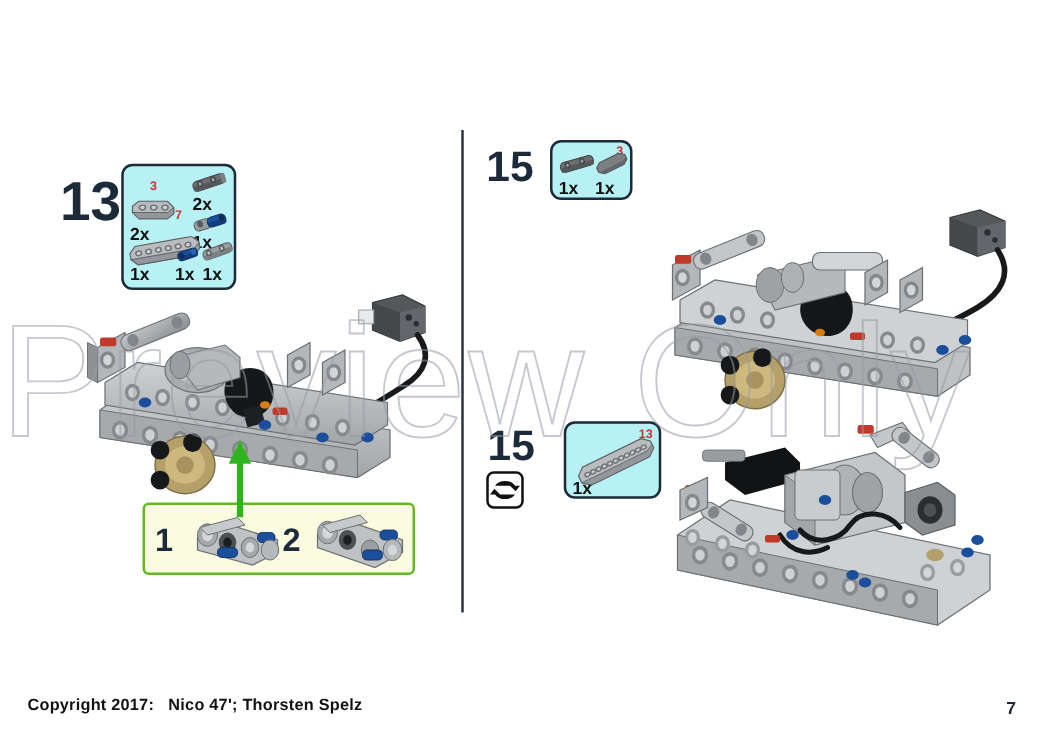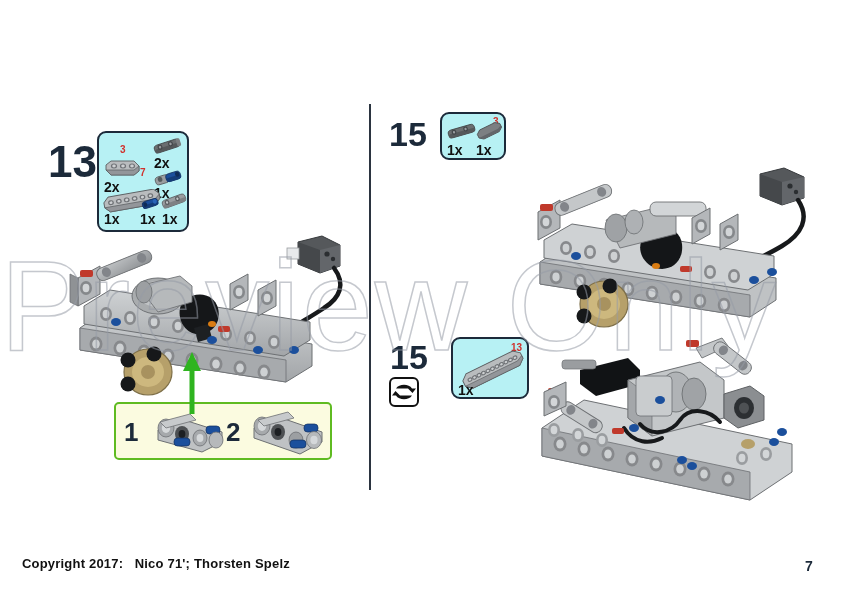--- a/index.html
+++ b/index.html
@@ -681,16 +681,16 @@
         <ellipse cx="224" cy="112" rx="7" ry="5"></ellipse>
       </g>
       <g fill="#c0392b">
           <rect x="88" y="96" width="12" height="6" rx="2"></rect>
         </g>
     </svg>
   </div>
 
   <div class="watermark">Preview Only</div>
 
-  <div class="footer-copy">Copyright 2017:   Nico 71'; Thorsten Spelz</div>
+  <div class="footer-copy">Copyright 2017:   Nico 47'; Thorsten Spelz</div>
   <div class="footer-page">7</div>
 
 </div>
 
 </body></html>

